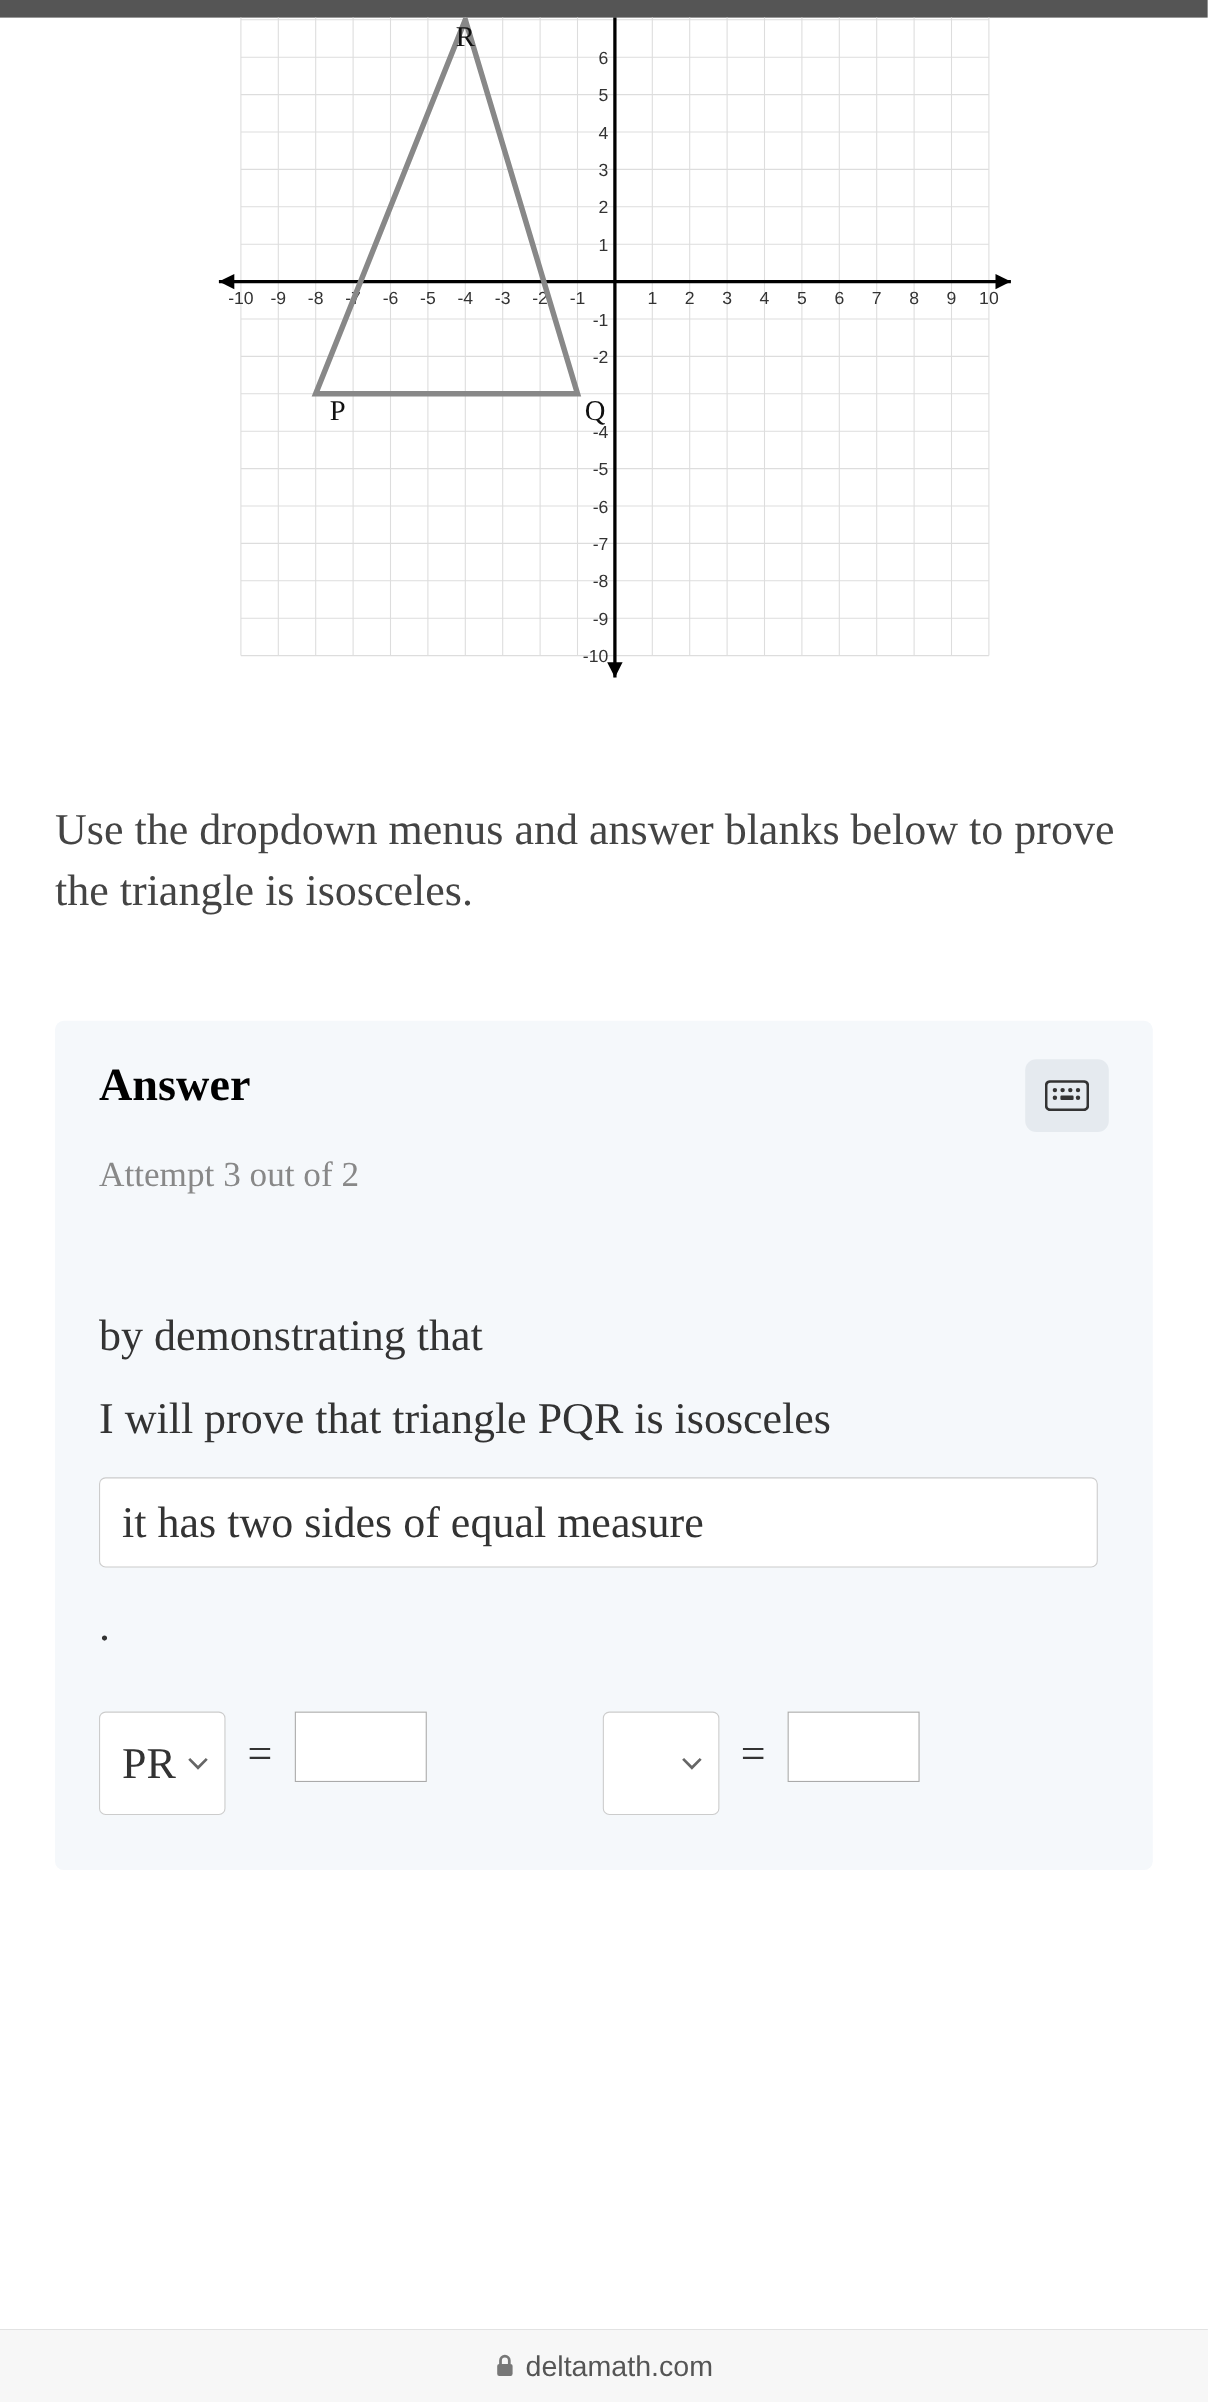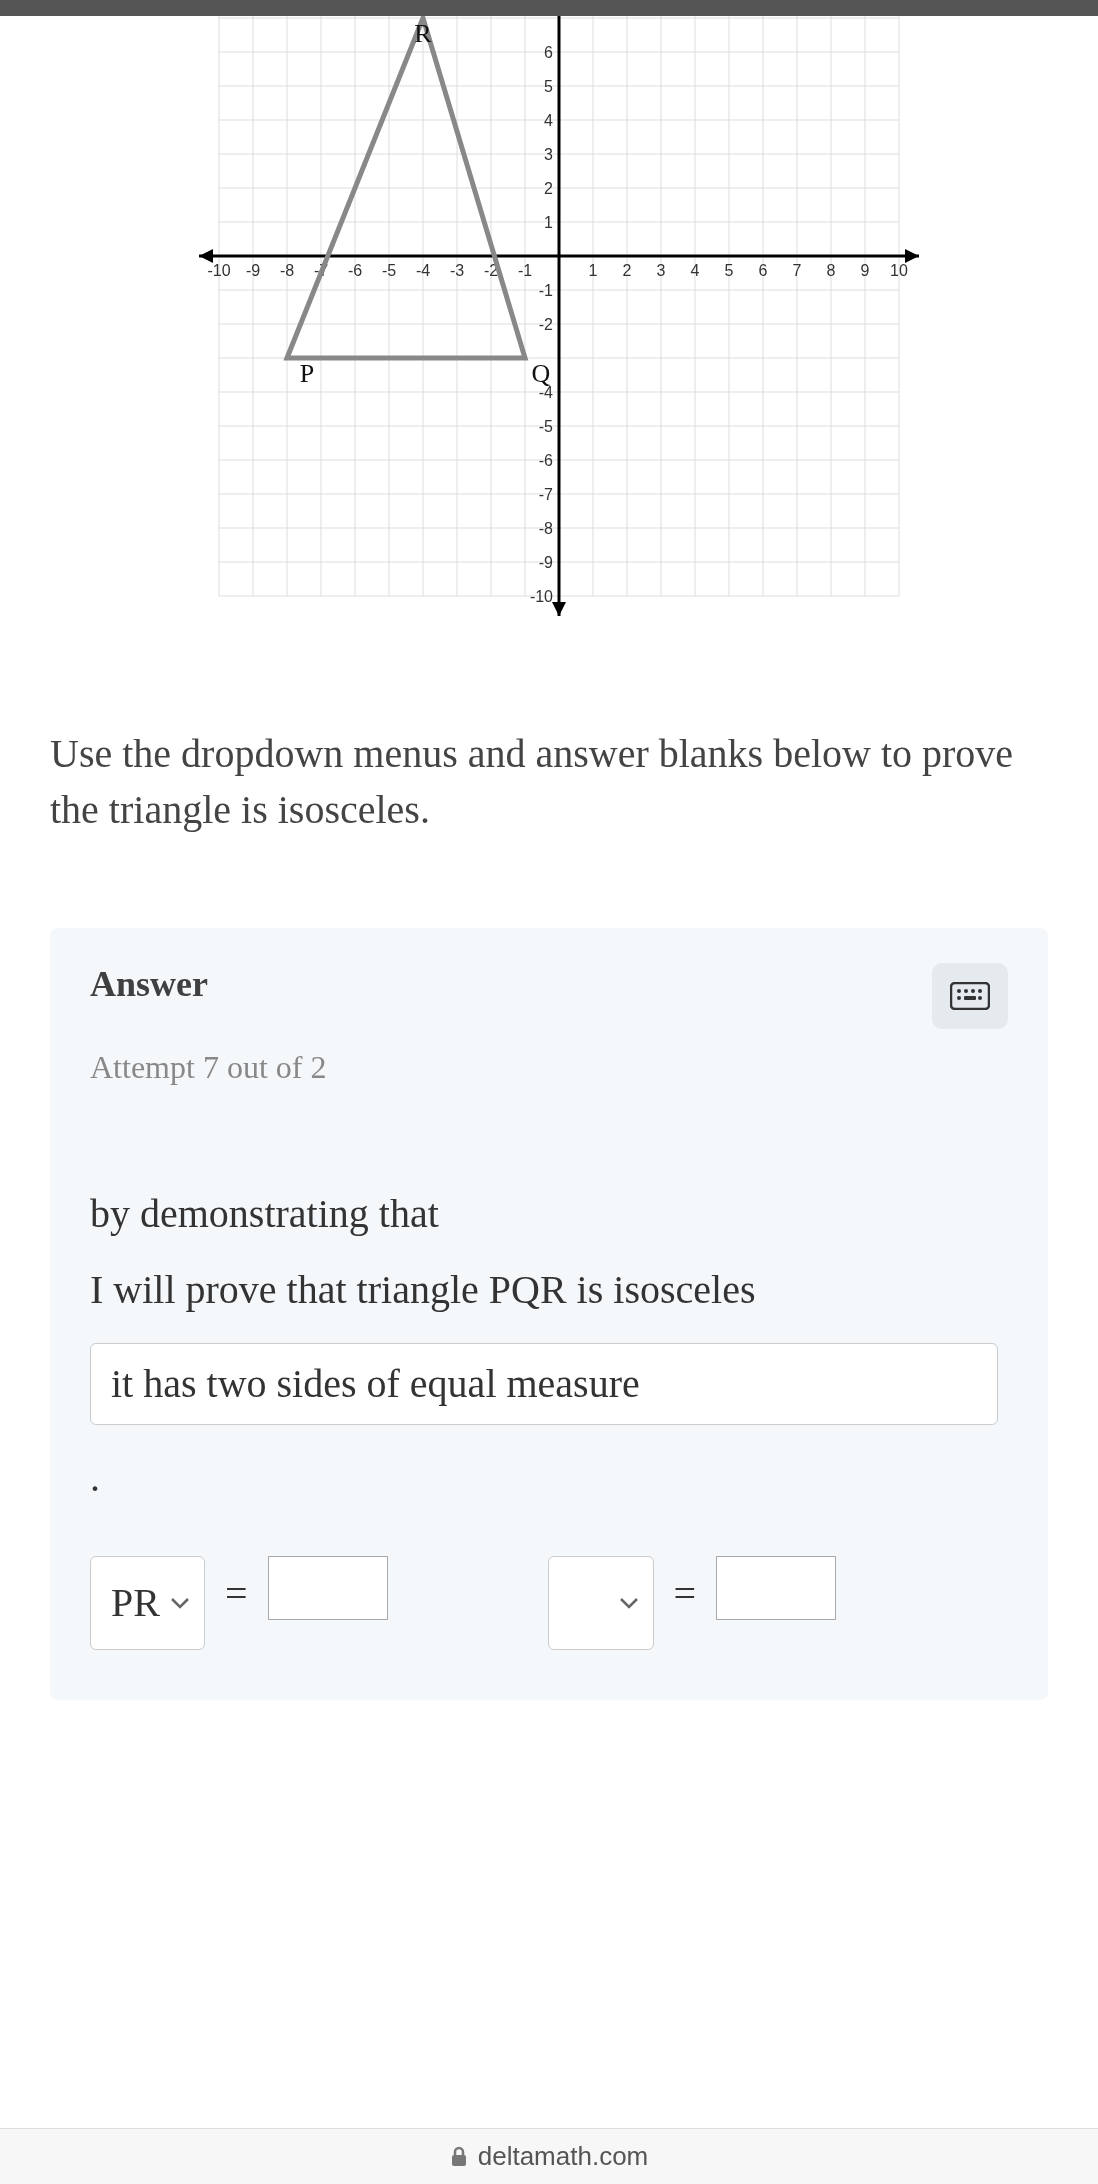--- a/index.html
+++ b/index.html
@@ -37,23 +37,23 @@
     border-radius: 8px;
     padding: 35px 40px 50px 40px;
     position: relative;
   }
   .answer-header {
     display: flex;
     justify-content: space-between;
     align-items: flex-start;
   }
   .answer-title {
-    font-size: 36px;
+    font-size: 42px;
     font-weight: bold;
-    color: #404040;
+    color: #000000;
     font-family: Georgia, serif;
   }
   .keyboard-btn {
     background: #e5eaef;
     border-radius: 10px;
     width: 76px;
     height: 66px;
     display: flex;
     align-items: center;
     justify-content: center;
@@ -114,21 +114,21 @@
     background: #fff;
     font-size: 36px;
     padding: 4px 8px;
     font-family: Georgia, serif;
   }
   .bottom-bar {
     position: fixed;
     bottom: 0;
     left: 0;
     right: 0;
-    height: 56px;
+    height: 67px;
     background: #f7f7f7;
     border-top: 1px solid #ddd;
     display: flex;
     align-items: center;
     justify-content: center;
     gap: 10px;
     font-family: -apple-system, Helvetica, Arial, sans-serif;
     font-size: 26px;
     color: #555;
   }
@@ -254,21 +254,21 @@
         <circle cx="9" cy="9" r="2" fill="#333"></circle>
             <circle cx="16" cy="9" r="2" fill="#333"></circle>
             <circle cx="23" cy="9" r="2" fill="#333"></circle>
             <circle cx="30" cy="9" r="2" fill="#333"></circle>
         <circle cx="9" cy="16" r="2" fill="#333"></circle>
             <circle cx="30" cy="16" r="2" fill="#333"></circle>
         <rect x="14" y="14" width="12" height="4" rx="1" fill="#333"></rect>
       </svg>
     </div>
   </div>
-  <div class="attempt">Attempt 7 out of 2</div>
+  <div class="attempt">Attempt 3 out of 2</div>
 
   <div class="proof-text">
     <div style="margin-top:10px">by demonstrating that</div>
     <div>I will prove that triangle PQR is isosceles</div>
     <div class="dropdown-long">it has two sides of equal measure</div>
     <div>.</div>
 
     <div class="equation-row">
       <div class="dropdown-small">
         <span>PR</span>

